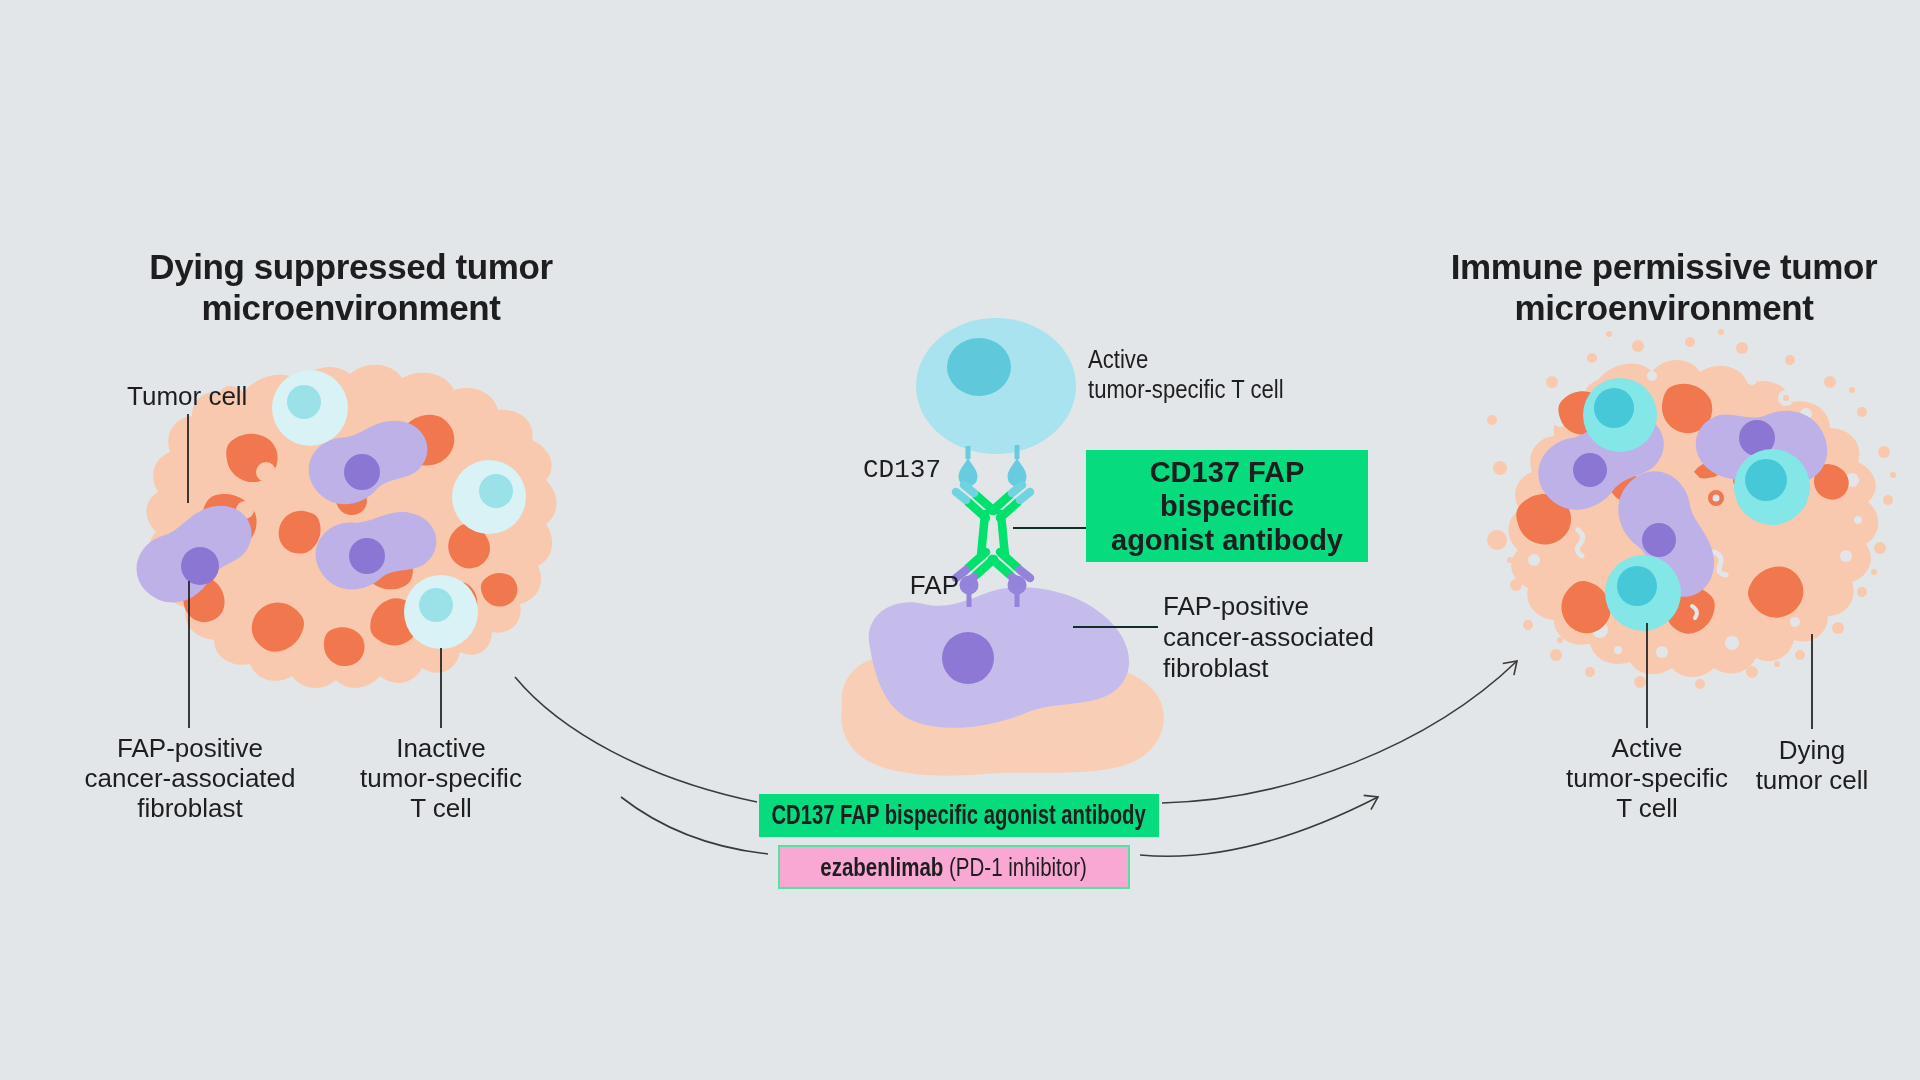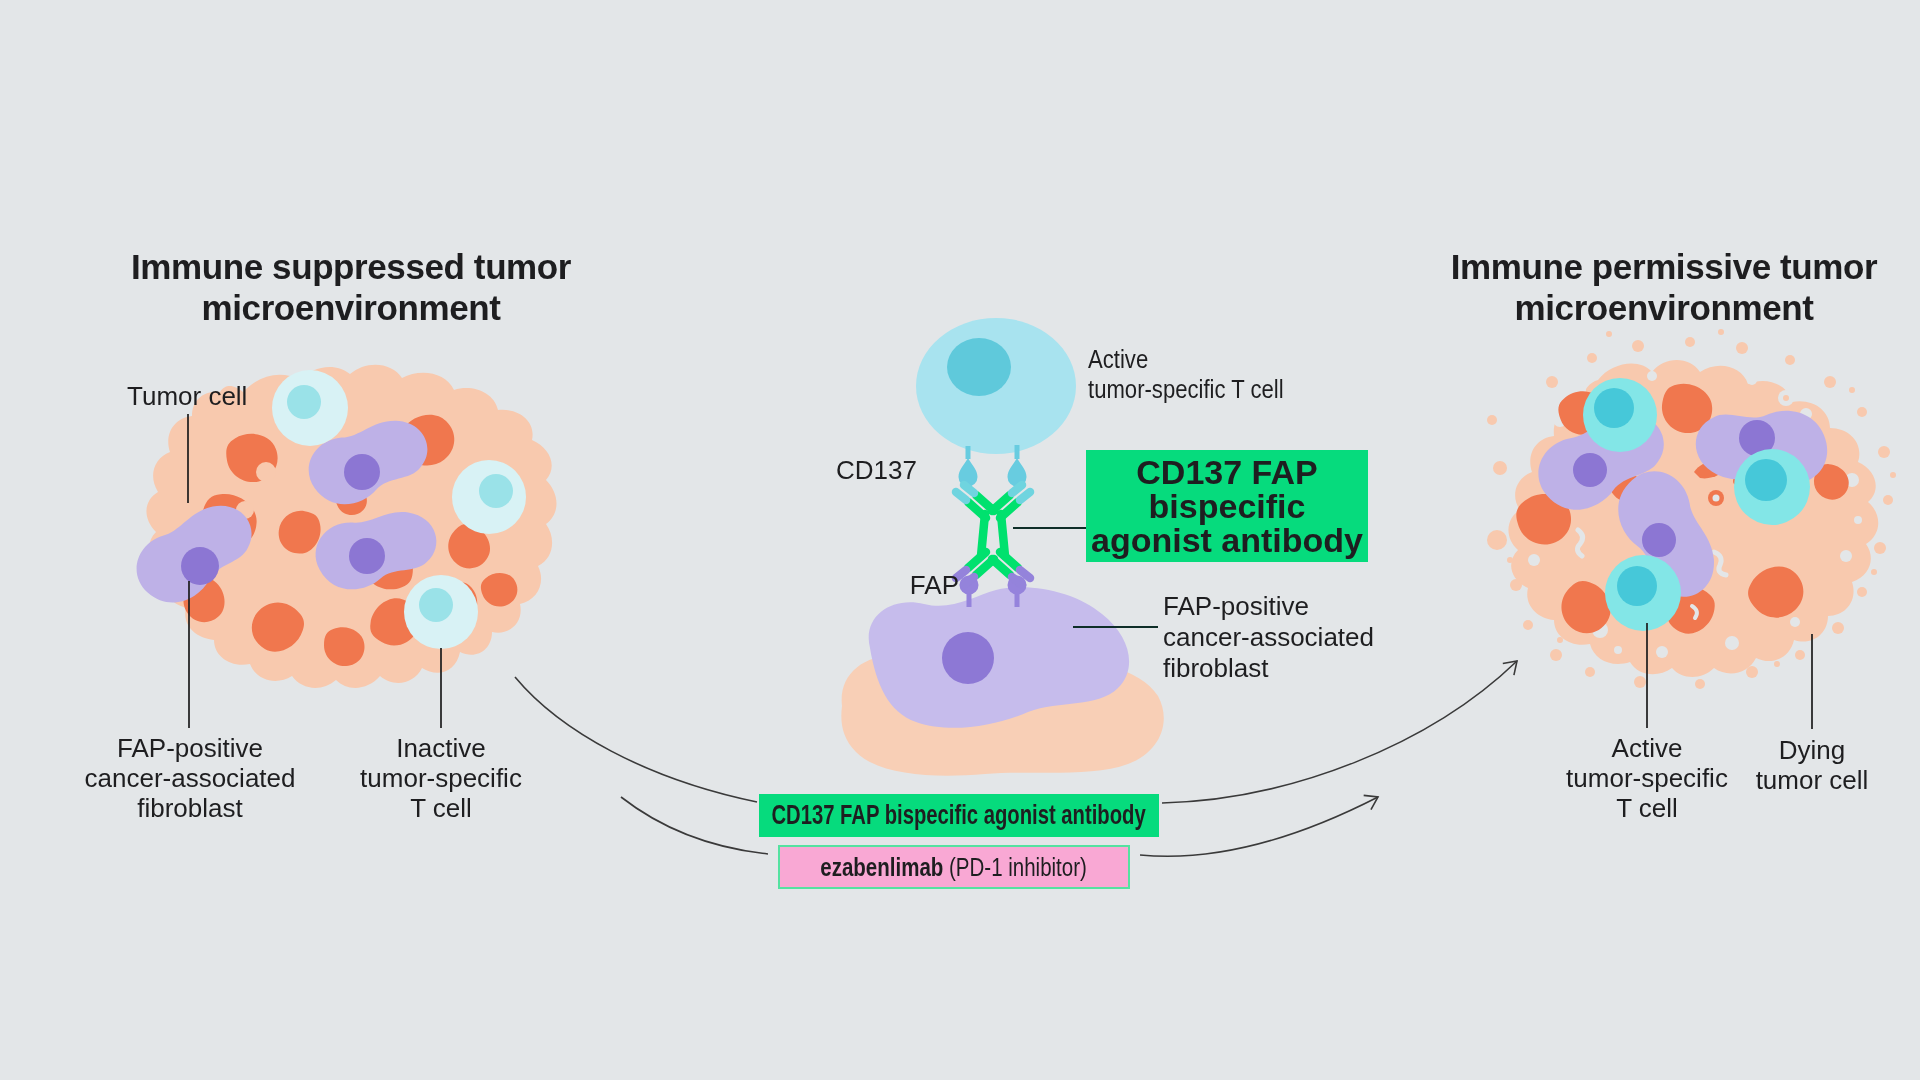--- a/index.html
+++ b/index.html
@@ -18,21 +18,21 @@
   body{width:1920px;height:1080px;overflow:hidden;background:var(--bg);
        font-family:"Liberation Sans", sans-serif;color:var(--ink);position:relative;}
   #scene{position:absolute;left:0;top:0;}
   .lbl{position:absolute;font-size:26px;line-height:30px;white-space:pre-line;}
   .center{text-align:center;}
   .right{text-align:right;}
   .title{position:absolute;font-size:35px;line-height:41px;font-weight:700;
          letter-spacing:-0.4px;text-align:center;white-space:pre-line;}
   .greenbox{position:absolute;background:var(--green);display:flex;
             align-items:center;justify-content:center;}
-  .greenbox .txt{font-weight:700;font-size:34px;line-height:34px;
+  .greenbox .txt{font-weight:700;font-size:29px;line-height:34px;
                  text-align:center;white-space:pre-line;}
   .banner-txt{font-weight:700;font-size:27px;transform:scaleX(.75);
               transform-origin:50% 50%;white-space:nowrap;}
   .whitebox{position:absolute;background:#f9a8d4;border:2px solid var(--greenborder);
             box-sizing:border-box;display:flex;align-items:center;justify-content:center;}
   .whitebox .txt{font-size:25px;transform:scaleX(.82);transform-origin:50% 50%;
                  white-space:nowrap;}
   .bold{font-weight:700;}
   .cond-left{transform:scaleX(.85);transform-origin:0 0;}
   svg .c-peach{fill:var(--peach);} svg .c-mound{fill:var(--mound);}
@@ -272,36 +272,36 @@
     <line class="conn" x1="1073" y1="627" x2="1158" y2="627"></line>
   </g>
   <g>
     <path class="arr" d="M 515 677 C 560 731 646 779 757 802"></path>
     <path class="arr" d="M 621 797 C 662 829 712 848 768 854"></path>
     <path class="arr" marker-end="url(#arrow)" d="M 1162 803 C 1290 800 1430 745 1517 661"></path>
     <path class="arr" marker-end="url(#arrow)" d="M 1140 855 C 1212 862 1292 841 1378 797"></path>
   </g>
 </svg>
 
-<div class="title" style="left:71px;top:246px;width:560px;">Immune suppressed tumor
+<div class="title" style="left:71px;top:246px;width:560px;">Dying suppressed tumor
 microenvironment</div>
 <div class="title" style="left:1384px;top:246px;width:560px;">Immune permissive tumor
 microenvironment</div>
 
 <div class="lbl" style="left:127px;top:381px;">Tumor cell</div>
 <div class="lbl center" style="left:65px;top:733px;width:250px;">FAP-positive
 cancer-associated
 fibroblast</div>
 <div class="lbl center" style="left:316px;top:733px;width:250px;">Inactive
 tumor-specific
 T cell</div>
 
 <div class="lbl cond-left" style="left:1088px;top:344px;">Active
 tumor-specific T cell</div>
-<div class="lbl right" style="left:780px;top:455px;width:137px;">CD137</div>
+<div class="lbl right" style="left:804px;top:455px;width:137px;font-family:Liberation Mono, monospace;">CD137</div>
 <div class="lbl right" style="left:856px;top:570px;width:103px;">FAP</div>
 <div class="lbl" style="left:1163px;top:591px;line-height:31px;">FAP-positive
 cancer-associated
 fibroblast</div>
 
 <div class="greenbox" style="left:1086px;top:450px;width:282px;height:112px;">
   <span class="txt">CD137 FAP
 bispecific
 agonist antibody</span>
 </div>

